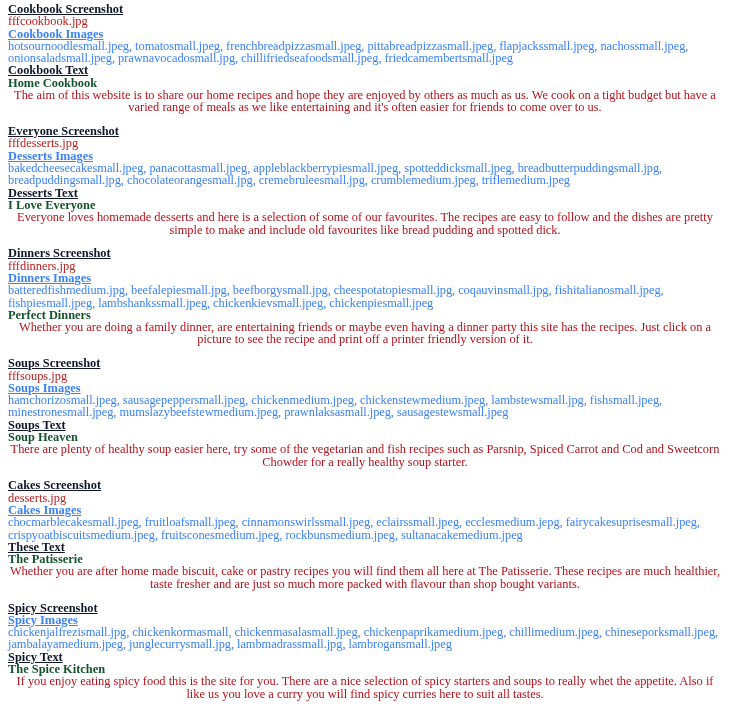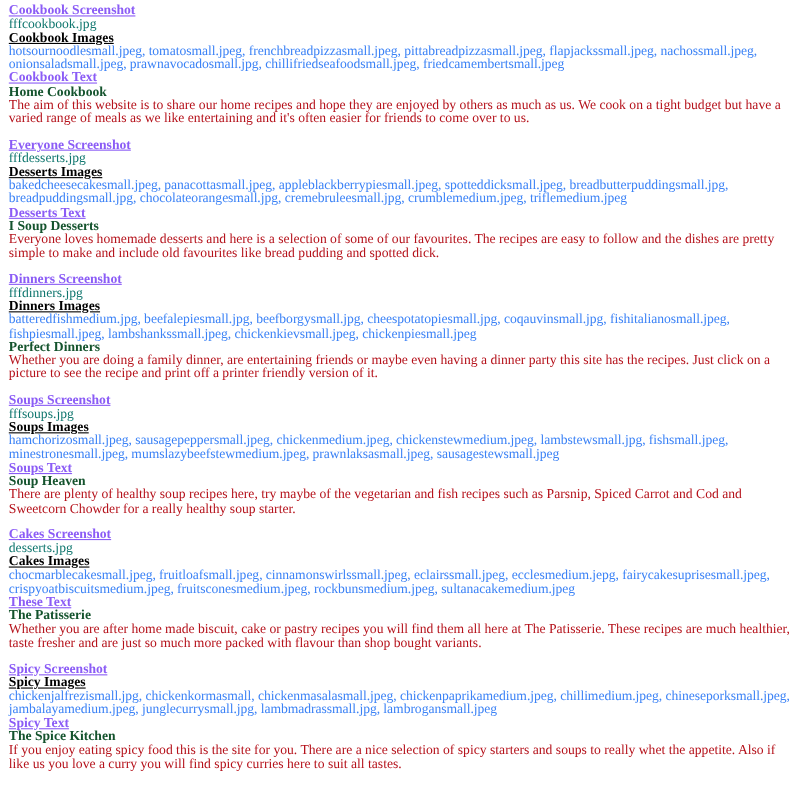--- a/index.html
+++ b/index.html
@@ -17,48 +17,49 @@
       color: #b5121b;
     }
     .page {
       padding: 3px 8px 0 8px;
       width: 714px;
     }
     .section {
       margin-bottom: 11.5px;
     }
     .heading-red {
-      color: #8b5cf6;
+      color: #0f172a;
       font-weight: bold;
       text-decoration: underline;
       display: block;
     }
     .heading-gray {
-      color: #000000;
+      color: #3b82f6;
       font-weight: bold;
       text-decoration: underline;
       display: block;
     }
     .filename {
-      color: #0f766e;
+      color: #b91c1c;
       display: block;
     }
     .images {
       color: #3b82f6;
       display: block;
       letter-spacing: -0.05px;
     }
     .title {
       color: #14532d;
       font-weight: bold;
       display: block;
     }
     .body-text {
       color: #b5121b;
       display: block;
+      text-align: center;
     }
   </style>
 </head>
 <body>
 
 <div class="page">
 
   <div class="section">
     <span class="heading-red">Cookbook Screenshot</span>
     <span class="filename">fffcookbook.jpg</span>
@@ -68,41 +69,41 @@
     <span class="title">Home Cookbook</span>
     <span class="body-text">The aim of this website is to share our home recipes and hope they are enjoyed by others as much as us. We cook on a tight budget but have a varied range of meals as we like entertaining and it's often easier for friends to come over to us.</span>
   </div>
 
   <div class="section">
     <span class="heading-red">Everyone Screenshot</span>
     <span class="filename">fffdesserts.jpg</span>
     <span class="heading-gray">Desserts Images</span>
     <span class="images">bakedcheesecakesmall.jpeg, panacottasmall.jpeg, appleblackberrypiesmall.jpeg, spotteddicksmall.jpeg, breadbutterpuddingsmall.jpg, breadpuddingsmall.jpg, chocolateorangesmall.jpg, cremebruleesmall.jpg, crumblemedium.jpeg, triflemedium.jpeg</span>
     <span class="heading-red">Desserts Text</span>
-    <span class="title">I Soup Desserts</span>
+    <span class="title">I Love Everyone</span>
     <span class="body-text">Everyone loves homemade desserts and here is a selection of some of our favourites. The recipes are easy to follow and  the dishes are pretty simple to make and include old favourites like bread pudding and spotted dick.</span>
   </div>
 
   <div class="section">
     <span class="heading-red">Dinners Screenshot</span>
     <span class="filename">fffdinners.jpg</span>
     <span class="heading-gray">Dinners Images</span>
     <span class="images">batteredfishmedium.jpg, beefalepiesmall.jpg, beefborgysmall.jpg, cheespotatopiesmall.jpg, coqauvinsmall.jpg, fishitalianosmall.jpeg, fishpiesmall.jpeg, lambshankssmall.jpeg, chickenkievsmall.jpeg, chickenpiesmall.jpeg</span>
     <span class="title">Perfect Dinners</span>
     <span class="body-text">Whether you are doing a family dinner, are entertaining friends or maybe even having a dinner party this site has the recipes. Just click on a picture to see the recipe and print off a printer friendly version of it.</span>
   </div>
 
   <div class="section">
     <span class="heading-red">Soups Screenshot</span>
     <span class="filename">fffsoups.jpg</span>
     <span class="heading-gray">Soups Images</span>
     <span class="images">hamchorizosmall.jpeg, sausagepeppersmall.jpeg, chickenmedium.jpeg, chickenstewmedium.jpeg, lambstewsmall.jpg, fishsmall.jpeg, minestronesmall.jpeg, mumslazybeefstewmedium.jpeg, prawnlaksasmall.jpeg, sausagestewsmall.jpeg</span>
     <span class="heading-red">Soups Text</span>
     <span class="title">Soup Heaven</span>
-    <span class="body-text">There are plenty of healthy soup recipes here, try maybe of the vegetarian and fish recipes such as Parsnip, Spiced Carrot and Cod and Sweetcorn Chowder for a really healthy soup starter.</span>
+    <span class="body-text">There are plenty of healthy soup easier here, try some of the vegetarian and fish recipes such as Parsnip, Spiced Carrot and Cod and Sweetcorn Chowder for a really healthy soup starter.</span>
   </div>
 
   <div class="section">
     <span class="heading-red">Cakes Screenshot</span>
     <span class="filename">desserts.jpg</span>
     <span class="heading-gray">Cakes Images</span>
     <span class="images">chocmarblecakesmall.jpeg, fruitloafsmall.jpeg, cinnamonswirlssmall.jpeg, eclairssmall.jpeg, ecclesmedium.jepg, fairycakesuprisesmall.jpeg, crispyoatbiscuitsmedium.jpeg, fruitsconesmedium.jpeg, rockbunsmedium.jpeg, sultanacakemedium.jpeg</span>
     <span class="heading-red">These Text</span>
     <span class="title">The Patisserie</span>
     <span class="body-text">Whether you are after home made biscuit, cake or pastry recipes you will find them all here at The Patisserie. These recipes are much healthier, taste fresher and are just so much more packed with flavour than shop bought variants.</span>

